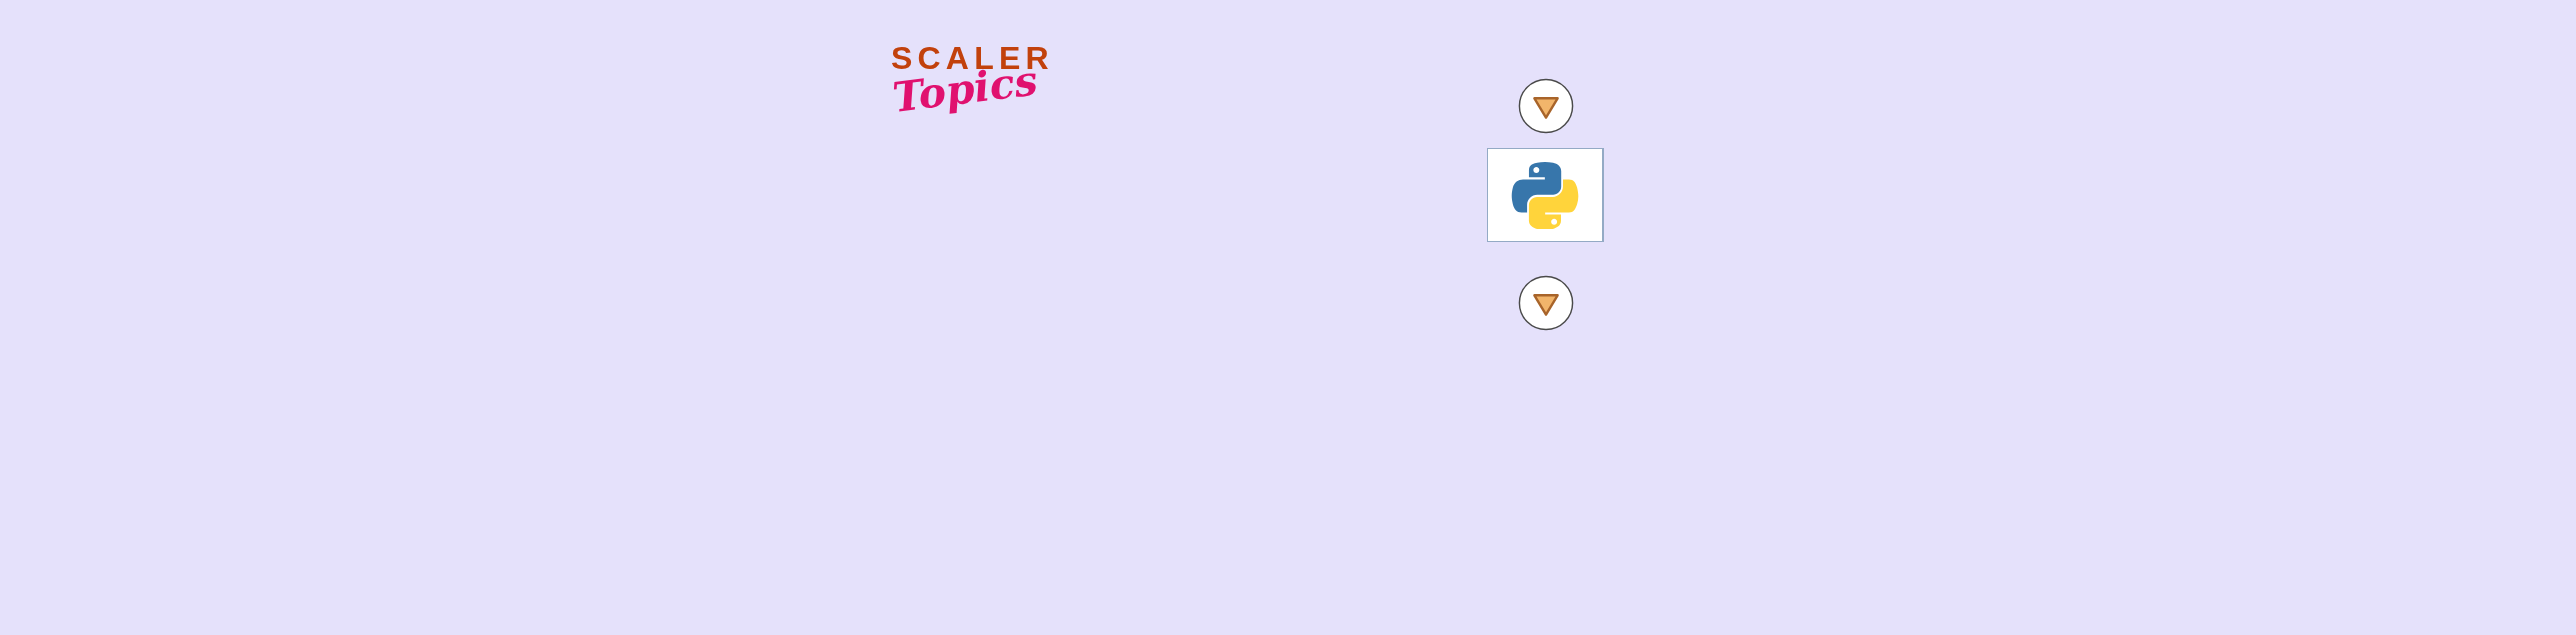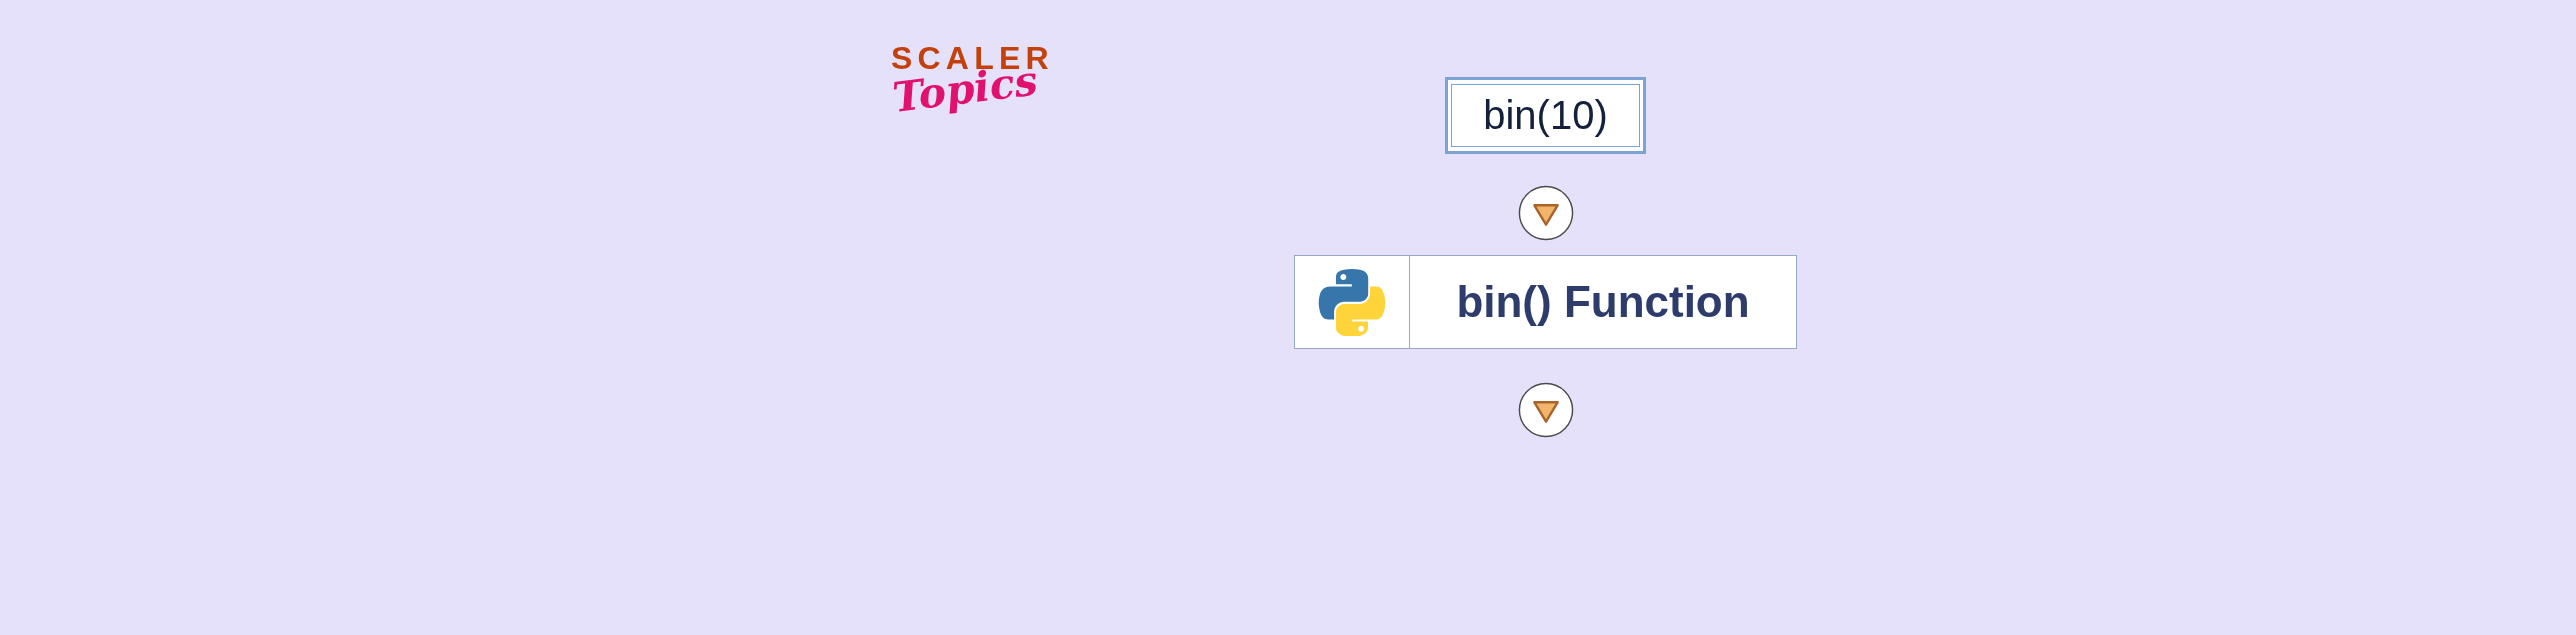--- a/index.html
+++ b/index.html
@@ -112,37 +112,33 @@
 </head>
 <body>
 
 <div class="logo">
   <span class="logo-primary">SCALER</span>
   <span class="logo-secondary">Topics</span>
 </div>
 
 <div class="flow">
 
-  <div class="io-box m-input">
-    <div class="io-box-inner">bin(10)</div>
-  </div>
 
   <svg class="arrow m-arrow1" viewBox="0 0 120 120">
     <circle cx="60" cy="60" r="55" fill="#ffffff" stroke="#4a4a4a" stroke-width="3"></circle>
     <path d="M36 44 L84 44 L60 84 Z" fill="#f2b56b" stroke="#a8642a" stroke-width="5" stroke-linejoin="round"></path>
   </svg>
 
   <div class="function-box m-func">
     <div class="function-logo-cell">
       <svg width="68" height="68" viewBox="0 0 128 128">
         <path fill="#3776ab" d="M63.9 1.9c-5.2 0-10.2.5-14.6 1.3C36.2 5.5 33.8 10.3 33.8 19.1v11.6h29.9v3.9H22.6c-8.9 0-16.7 5.3-19.1 15.5-2.8 11.7-2.9 19 0 31.2 2.2 9.1 7.4 15.5 16.3 15.5h10.5V82.7c0-10.1 8.7-19 19.1-19h29.8c8.5 0 15.3-7 15.3-15.5V19.1c0-8.3-7-14.5-15.3-15.9-5.2-.9-10.2-1.3-15.3-1.3zM47.7 11.3c3.1 0 5.6 2.6 5.6 5.7 0 3.1-2.5 5.7-5.6 5.7-3.1 0-5.6-2.6-5.6-5.7 0-3.2 2.5-5.7 5.6-5.7z"></path>
         <path fill="#ffd43b" d="M97.9 34.6v13.6c0 10.6-9 19.5-19.1 19.5H49c-8.3 0-15.3 7.1-15.3 15.5v29.1c0 8.3 7.2 13.1 15.3 15.5 9.7 2.9 19 3.4 29.8 0 7.5-2.2 15.3-6.6 15.3-15.5v-11.6H64.3v-3.9h44.8c8.9 0 12.2-6.2 15.3-15.5 3.2-9.6 3-18.8 0-31.2-2.2-8.9-6.4-15.5-15.3-15.5H97.9zM81.2 108.5c3.1 0 5.6 2.5 5.6 5.7 0 3.1-2.5 5.7-5.6 5.7-3.1 0-5.6-2.6-5.6-5.7 0-3.2 2.5-5.7 5.6-5.7z"></path>
       </svg>
     </div>
-    <div class="function-label-cell">bin() Function</div>
   </div>
 
   <svg class="arrow m-arrow2" viewBox="0 0 120 120">
     <circle cx="60" cy="60" r="55" fill="#ffffff" stroke="#4a4a4a" stroke-width="3"></circle>
     <path d="M36 44 L84 44 L60 84 Z" fill="#f2b56b" stroke="#a8642a" stroke-width="5" stroke-linejoin="round"></path>
   </svg>
 
 
 </div>
 

